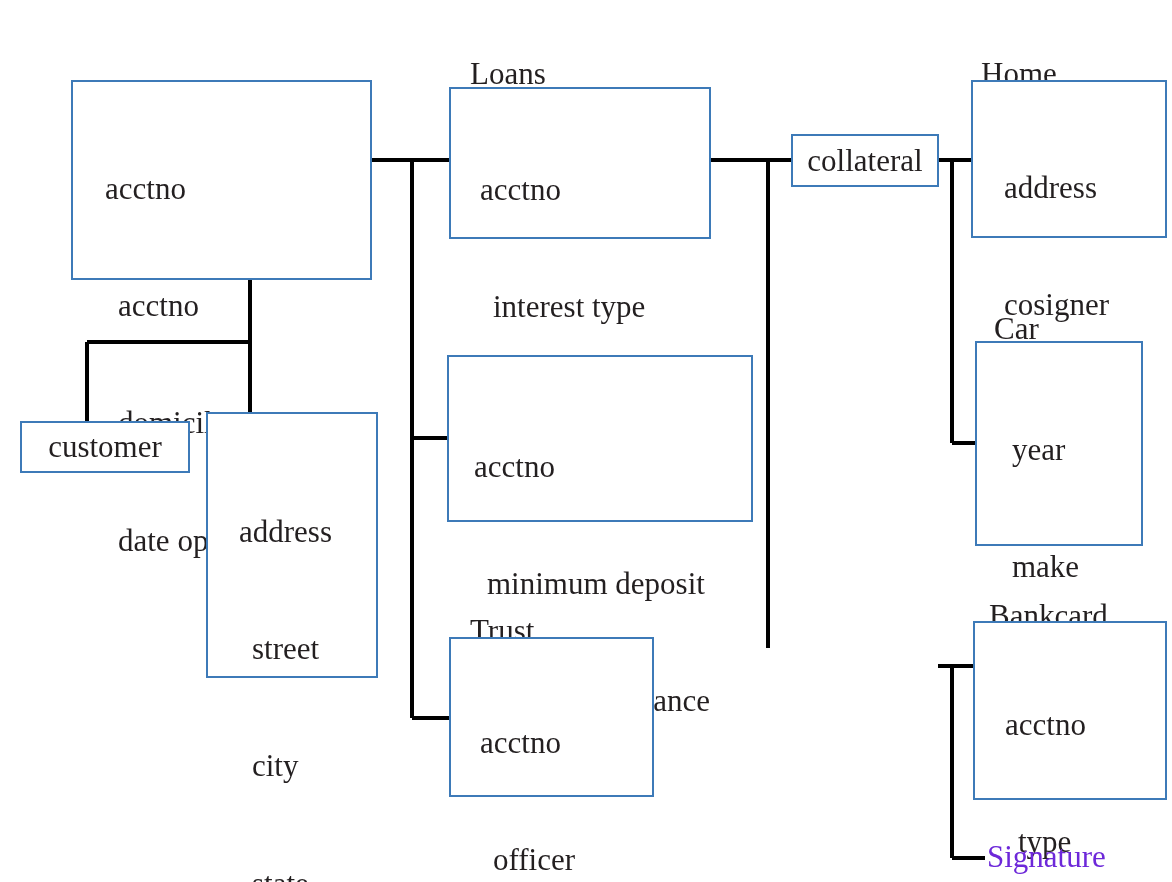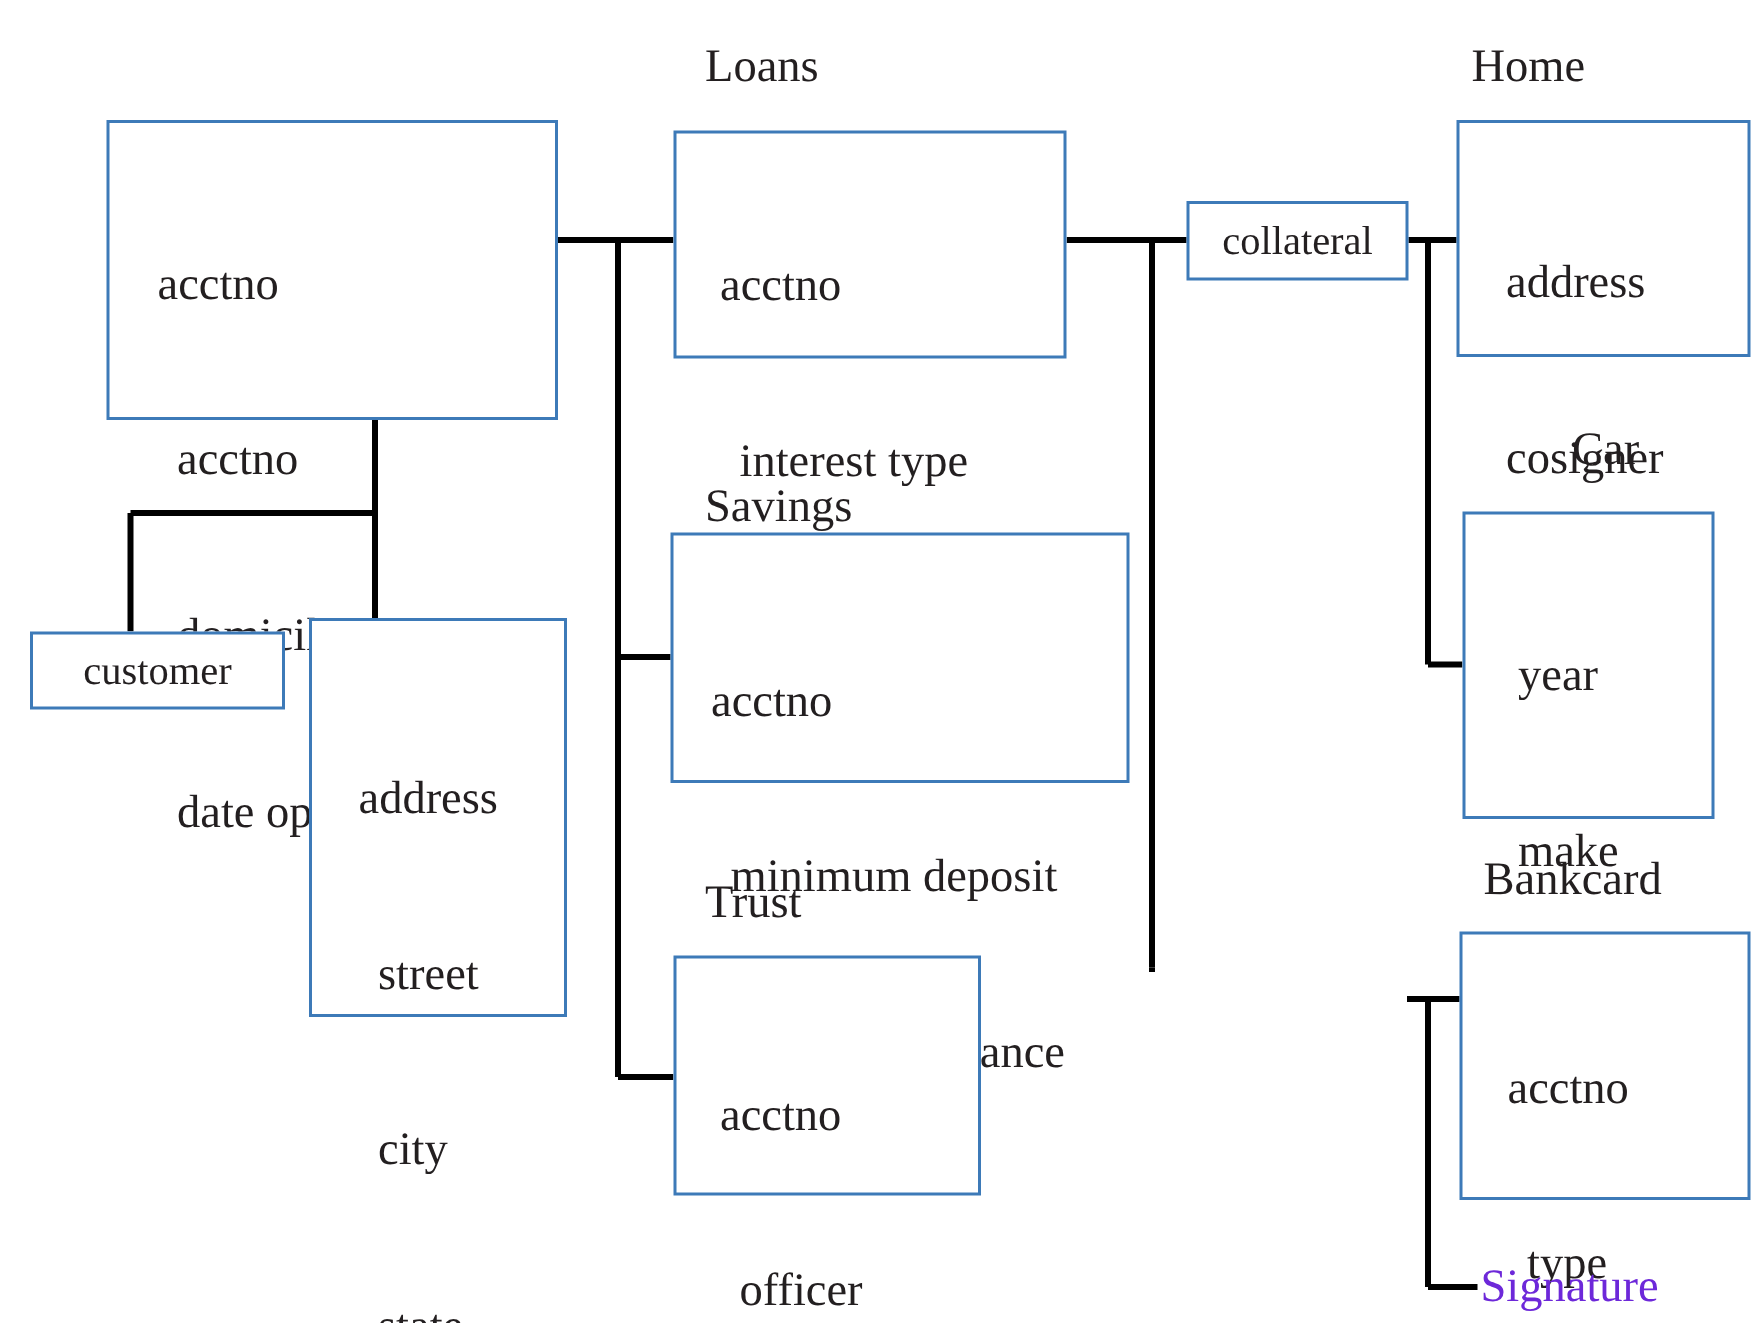--- a/index.html
+++ b/index.html
@@ -44,30 +44,31 @@
   }
   .attr-line.indent {
     padding-left: 13px;
   }
   .entity-title {
     position: absolute;
     font-size: 31px;
     color: #231f20;
     white-space: nowrap;
     line-height: 1;
+    margin-top: 30px;
   }
   .pill {
     position: absolute;
     box-sizing: border-box;
     border: 2px solid #3d7ab8;
     background: #ffffff;
     display: flex;
     align-items: center;
     justify-content: center;
-    font-size: 27px;
+    font-size: 31px;
     color: #231f20;
     white-space: nowrap;
   }
   .plain-label {
     position: absolute;
     font-size: 31px;
     color: #6d28d9;
     white-space: nowrap;
     line-height: 1;
   }
@@ -152,21 +153,21 @@
 
 
   <div class="entity-title" style="left:981px; top:28px;">Home</div>
   <div class="node" style="left:971px; top:80px; width:196px; height:158px;"></div>
   <div class="attrs" style="left:990px; top:90px; width:175px;">
     <span class="attr-line">address</span>
     <span class="attr-line">cosigner</span>
     <span class="attr-line">appraisal</span>
   </div>
 
-  <div class="entity-title" style="left:1048px; top:283px;font-family:Liberation Serif, serif;">Car</div>
+  <div class="entity-title" style="left:994px; top:283px;font-family:Liberation Serif, serif;">Car</div>
   <div class="node" style="left:975px; top:341px; width:168px; height:205px;"></div>
   <div class="attrs" style="left:998px; top:352px; width:140px;">
     <span class="attr-line">year</span>
     <span class="attr-line">make</span>
     <span class="attr-line">model</span>
   </div>
 
   <div class="entity-title" style="left:989px; top:570px;">Bankcard</div>
   <div class="node" style="left:973px; top:621px; width:194px; height:179px;"></div>
   <div class="attrs" style="left:991px; top:627px; width:175px;">

